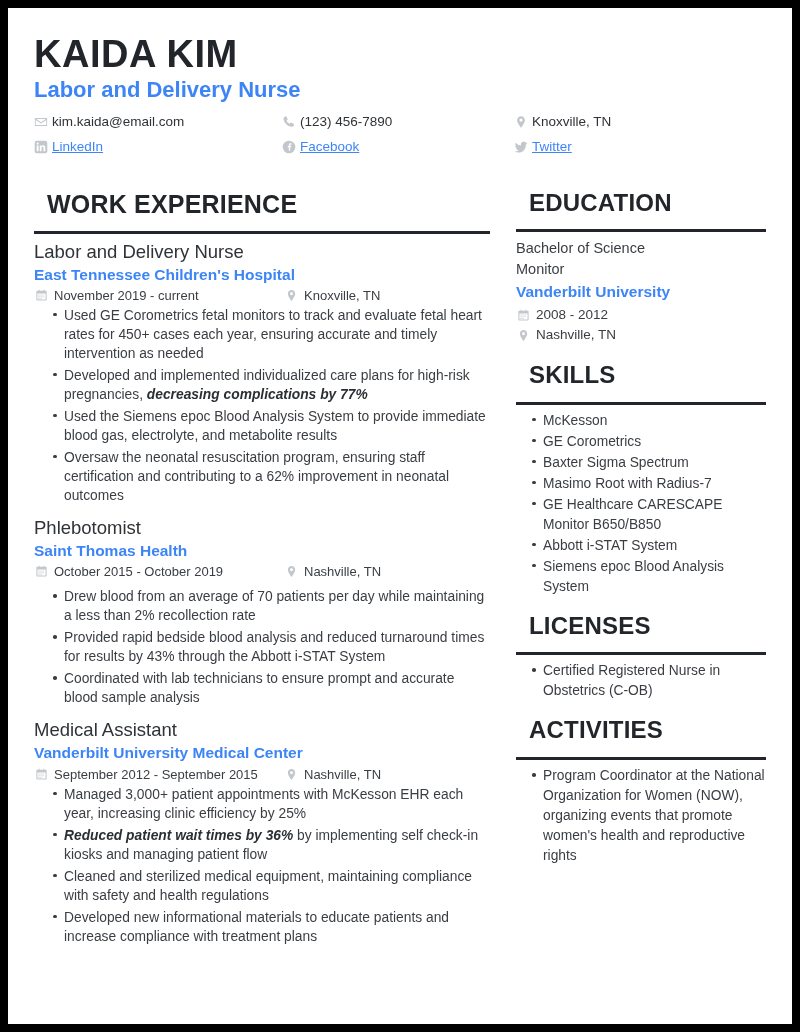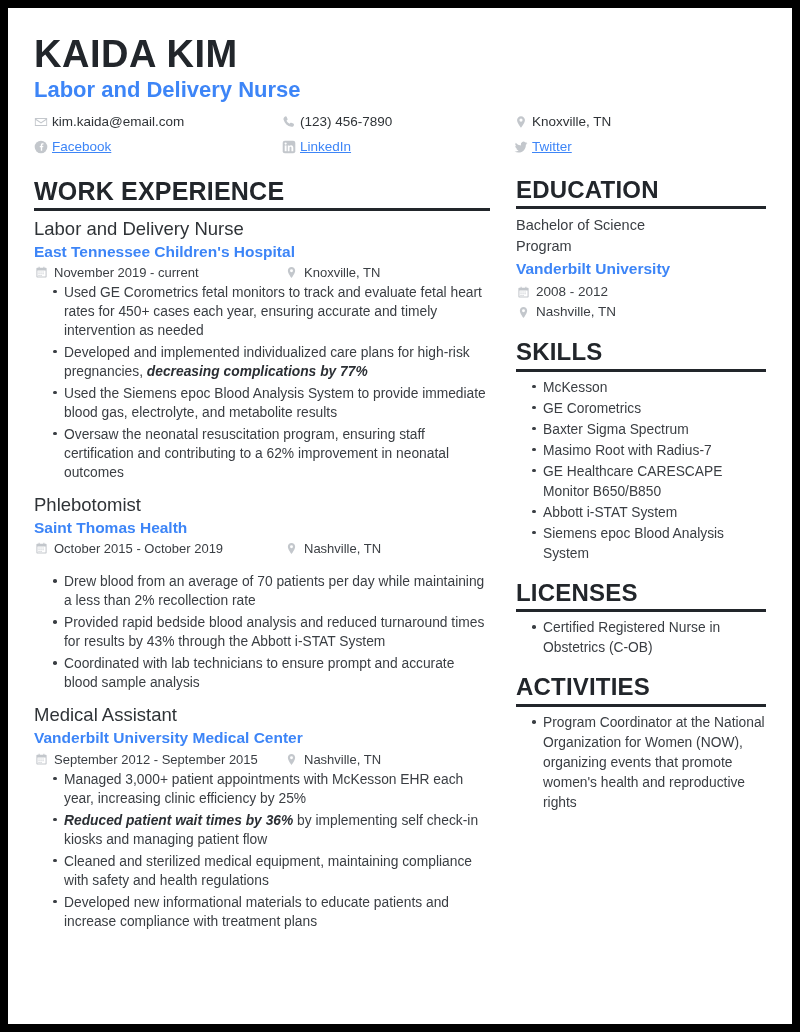--- a/index.html
+++ b/index.html
@@ -82,21 +82,21 @@
   }
   .col-left { width: 456px; flex: 0 0 456px; }
   .col-right { width: 250px; flex: 0 0 250px; }
 
   .sec-title {
     font-size: 25px;
     font-weight: 700;
     color: #22262b;
     letter-spacing: 0.2px;
     line-height: 1.12;
-    margin: 0;
+    margin: 13px;
   }
   .sec-rule {
     border-bottom: 3px solid #22262b;
     margin: 3px 0 6px 0;
   }
   .sec-right .sec-title { font-size: 24px; }
 
   .sec { margin-bottom: 2px; }
   .sec-right { margin-bottom: 16px; }
 
@@ -128,21 +128,21 @@
     align-items: center;
     gap: 6px;
     width: 250px;
     flex: 0 0 250px;
   }
   .meta-loc {
     display: flex;
     align-items: center;
     gap: 6px;
   }
-  .job-meta.spaced { margin-bottom: 16px; text-align: center; }
+  .job-meta.spaced { margin-bottom: 8px; text-align: center; }
 
   ul.bullets {
     margin: 0;
     padding: 0 0 0 19px;
     list-style: none;
   }
   ul.bullets li {
     position: relative;
     font-size: 13.8px;
     color: #3a3e43;
@@ -246,37 +246,37 @@
             <svg viewBox="0 0 16 16" width="14" height="14" fill="currentColor">
                 <path d="M8 1.3c-2.5 0-4.5 2-4.5 4.5 0 3.3 4.5 8.9 4.5 8.9s4.5-5.6 4.5-8.9c0-2.5-2-4.5-4.5-4.5zm0 6.3a1.8 1.8 0 1 1 0-3.6 1.8 1.8 0 0 1 0 3.6z"></path>
               </svg>
           </span>
           <span>Knoxville, TN</span>
         </div>
 
         <div class="contact-item">
           <span class="ico">
             <svg viewBox="0 0 16 16" width="14" height="14" fill="currentColor">
-                <circle cx="8" cy="8" r="7.2"></circle>
-                <path d="M9.35 8.4h1.15l.18-1.5H9.35V5.9c0-.43.12-.72.74-.72h.78V3.84c-.14-.02-.6-.06-1.15-.06-1.14 0-1.92.7-1.92 1.98V6.9H6.6v1.5h1.2v3.86h1.55V8.4z" fill="#ffffff"></path>
-              </svg>
-          </span>
-          <a href="#">Facebook</a>
-        </div>
-
-        <div class="contact-item">
-          <span class="ico">
-            <svg viewBox="0 0 16 16" width="14" height="14" fill="currentColor">
                 <rect x="0.8" y="0.8" width="14.4" height="14.4" rx="2.4"></rect>
                 <rect x="3.1" y="6.2" width="2.1" height="6.6" fill="#ffffff"></rect>
                 <circle cx="4.15" cy="4.1" r="1.25" fill="#ffffff"></circle>
                 <path d="M6.6 6.2h2v.9c.3-.6 1-1.05 1.9-1.05 1.6 0 2.4 1 2.4 2.9v3.85h-2.1V9.3c0-.95-.35-1.45-1.1-1.45-.7 0-1.1.5-1.1 1.45v3.5H6.6V6.2z" fill="#ffffff"></path>
               </svg>
           </span>
           <a href="#">LinkedIn</a>
+        </div>
+
+        <div class="contact-item">
+          <span class="ico">
+            <svg viewBox="0 0 16 16" width="14" height="14" fill="currentColor">
+                <circle cx="8" cy="8" r="7.2"></circle>
+                <path d="M9.35 8.4h1.15l.18-1.5H9.35V5.9c0-.43.12-.72.74-.72h.78V3.84c-.14-.02-.6-.06-1.15-.06-1.14 0-1.92.7-1.92 1.98V6.9H6.6v1.5h1.2v3.86h1.55V8.4z" fill="#ffffff"></path>
+              </svg>
+          </span>
+          <a href="#">Facebook</a>
         </div>
 
         <div class="contact-item">
           <span class="ico">
             <svg viewBox="0 0 16 16" width="14" height="14" fill="currentColor">
                 <path d="M15.2 3.3c-.53.23-1.1.39-1.7.46.61-.37 1.08-.95 1.3-1.64-.57.34-1.2.58-1.88.71A2.95 2.95 0 0 0 7.9 5.52c0 .23.02.46.07.67a8.37 8.37 0 0 1-6.07-3.08 2.95 2.95 0 0 0 .91 3.94c-.48-.02-.94-.15-1.34-.37v.04c0 1.43 1.02 2.62 2.37 2.89-.25.07-.51.1-.78.1-.19 0-.38-.02-.56-.05a2.96 2.96 0 0 0 2.76 2.05A5.93 5.93 0 0 1 .6 13.02a8.35 8.35 0 0 0 4.53 1.33c5.44 0 8.41-4.5 8.41-8.41l-.01-.38c.58-.42 1.08-.94 1.47-1.53z"></path>
               </svg>
           </span>
           <a href="#">Twitter</a>
         </div>
@@ -380,21 +380,21 @@
 
         </div>
       </div>
 
       <div class="col-right">
 
         <div class="sec-right">
           <h2 class="sec-title">EDUCATION</h2>
           <div class="sec-rule"></div>
           <div class="edu-line">Bachelor of Science</div>
-          <div class="edu-line">Program</div>
+          <div class="edu-line">Monitor</div>
           <div class="edu-org">Vanderbilt University</div>
           <div class="edu-meta">
             <span class="ico">
               <svg viewBox="0 0 16 16" width="13" height="13" fill="currentColor">
                   <path d="M4.4 1v1.2H2.6c-.5 0-.9.4-.9.9v10c0 .5.4.9.9.9h10.8c.5 0 .9-.4.9-.9v-10c0-.5-.4-.9-.9-.9h-1.8V1h-1.3v1.2H5.7V1H4.4zM3 5.6h10v7.4H3V5.6zm1.3 1.1v1.2h1.3V6.7H4.3zm2.5 0v1.2h1.3V6.7H6.8zm2.5 0v1.2h1.3V6.7H9.3zM4.3 9v1.2h1.3V9H4.3zm2.5 0v1.2h1.3V9H6.8zm2.5 0v1.2h1.3V9H9.3zm-5 2.2v1.2h1.3v-1.2H4.3zm2.5 0v1.2h1.3v-1.2H6.8z"></path>
                 </svg>
             </span>
             <span>2008 - 2012</span>
           </div>
           <div class="edu-meta">

